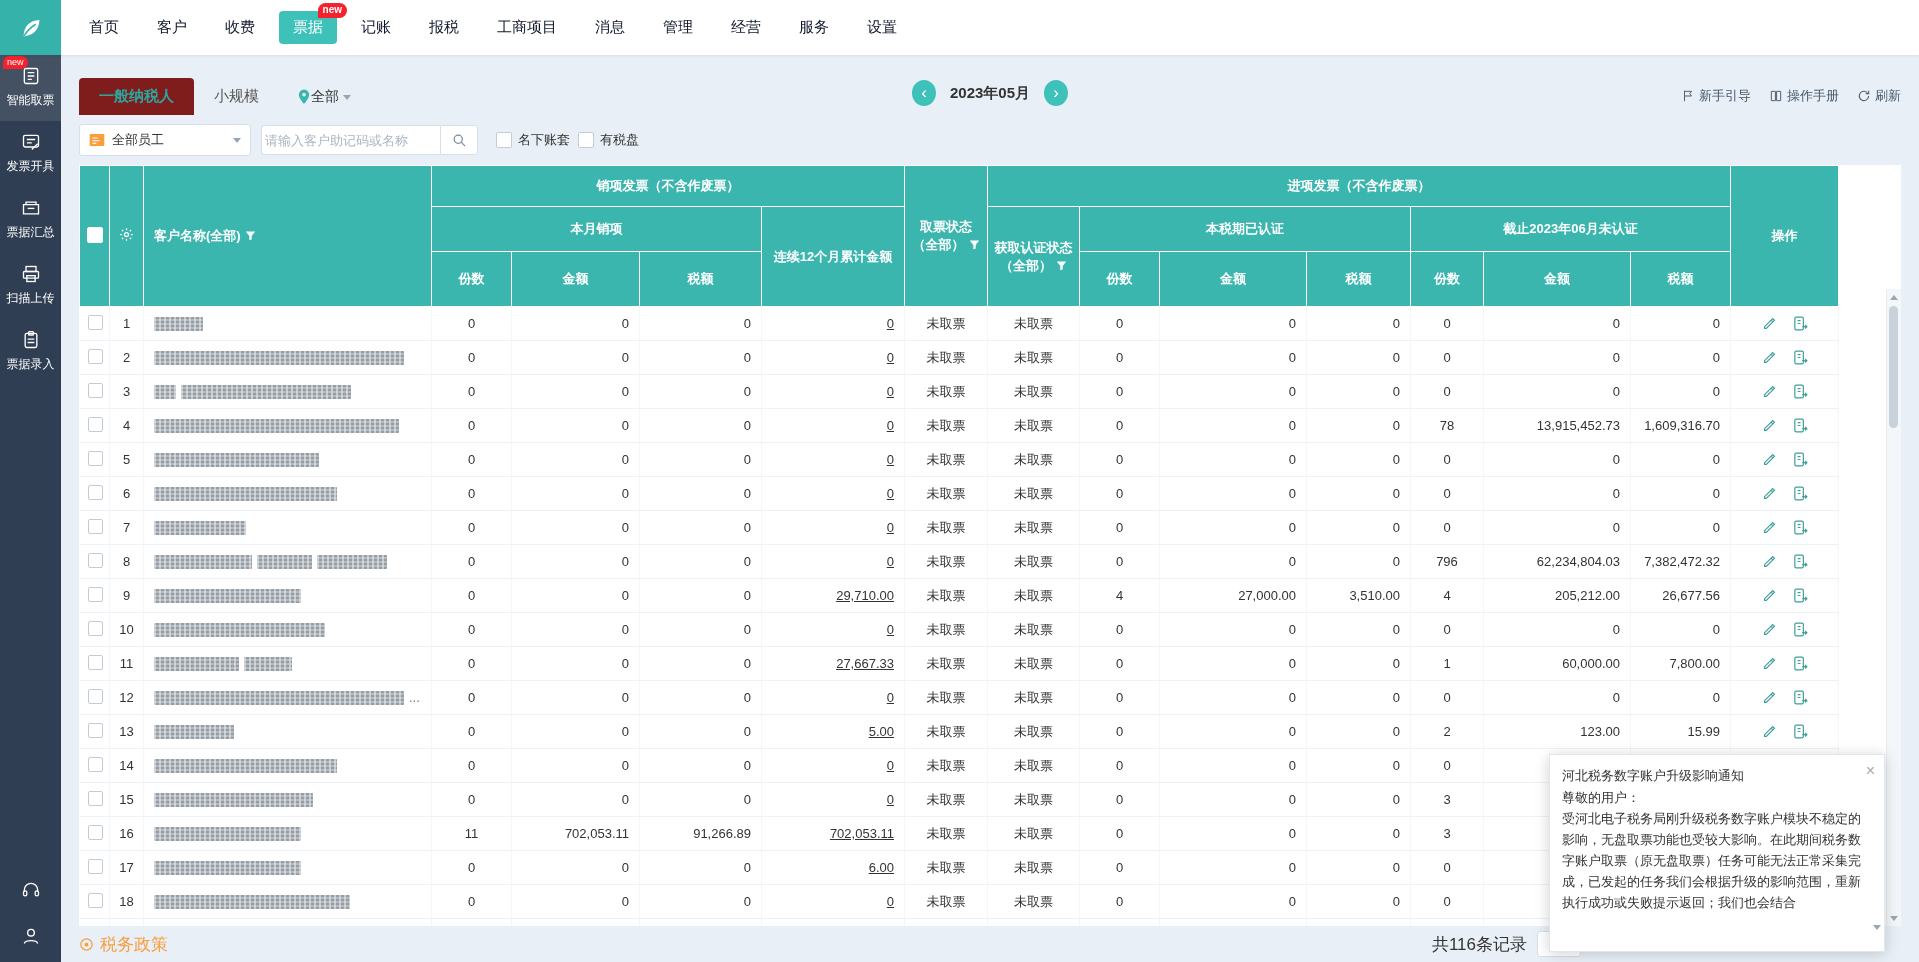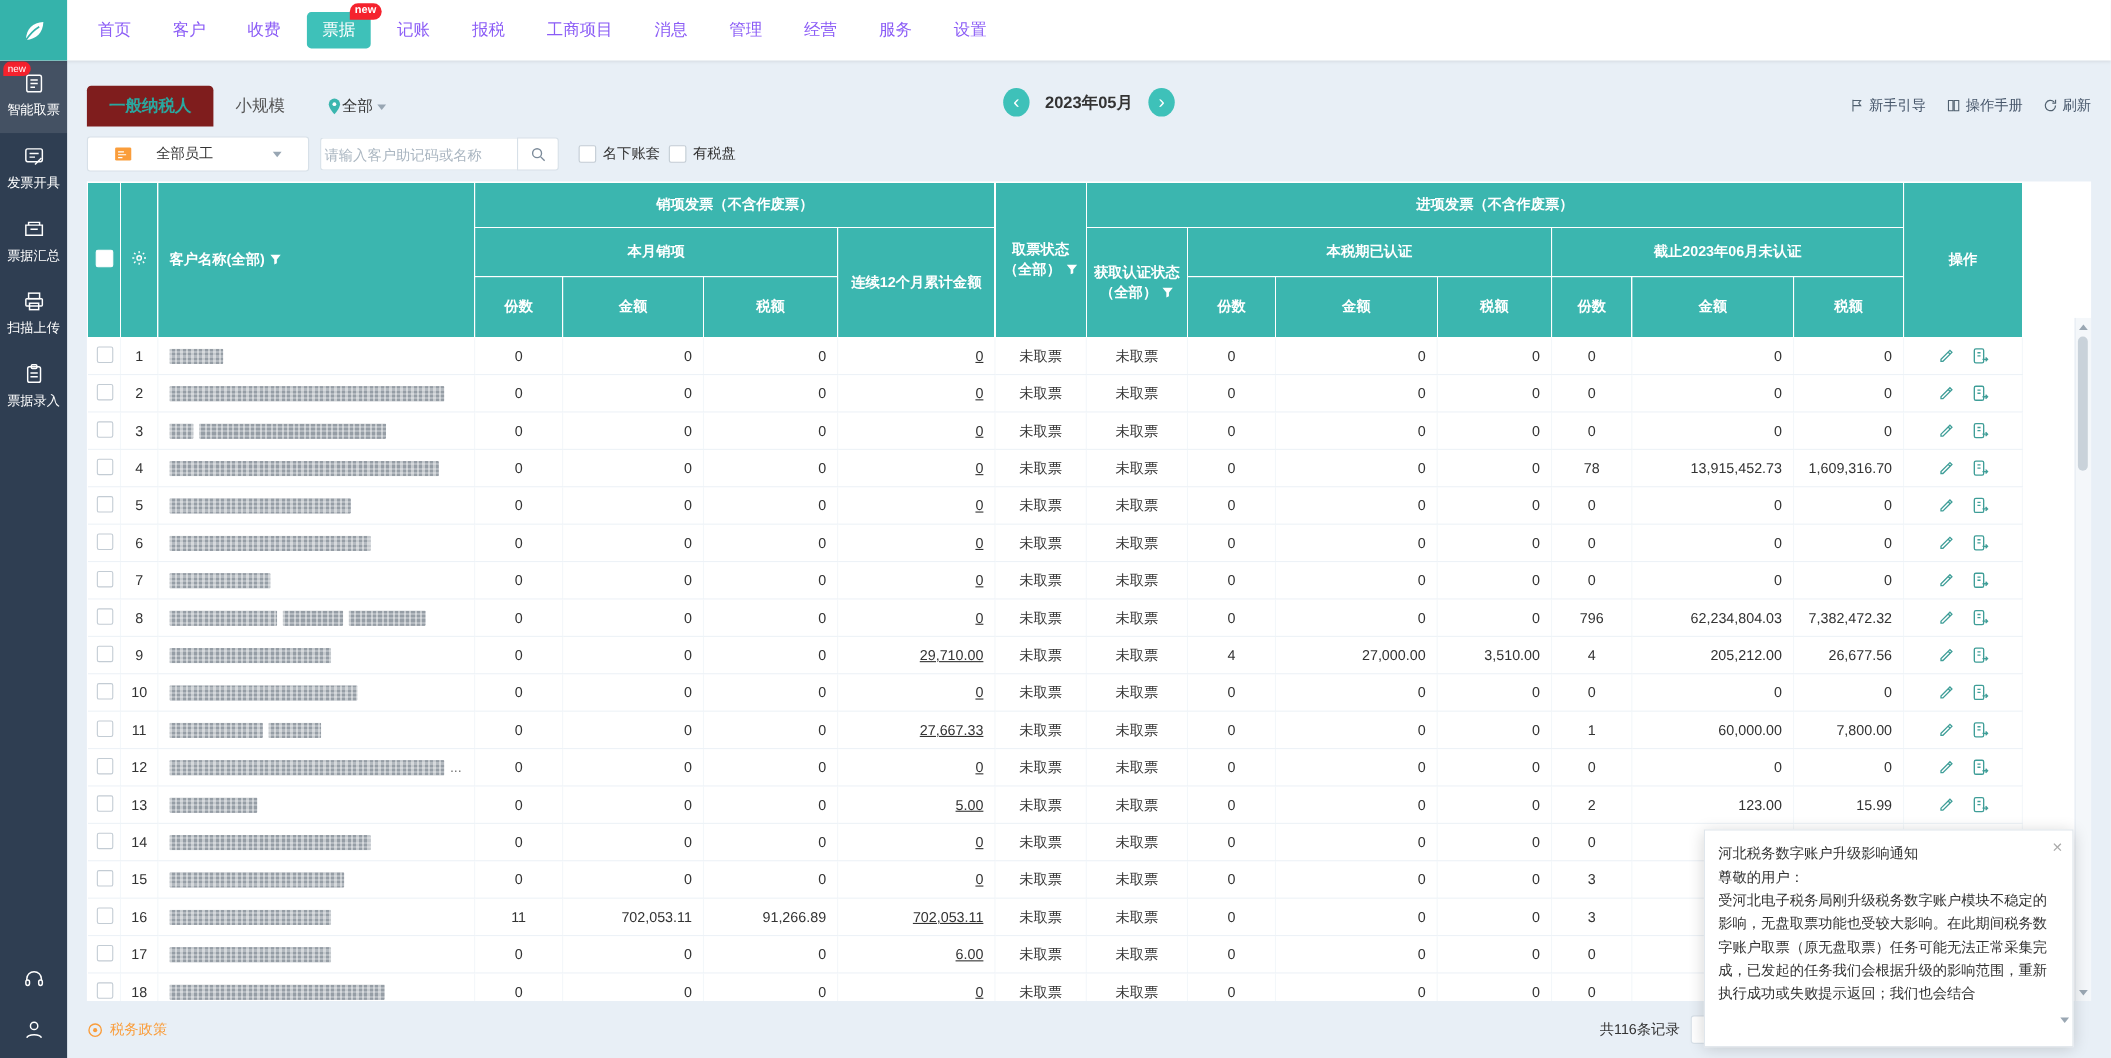--- a/index.html
+++ b/index.html
@@ -5,21 +5,21 @@
   html,body{margin:0;padding:0}
   body{width:1919px;height:962px;overflow:hidden;position:relative;
        font-family:"Liberation Sans","DejaVu Sans",sans-serif;background:#e8eff6;color:#333}
   svg{display:block}
 
   
   .topnav{position:absolute;top:0;left:0;right:0;height:55px;background:#fff;display:flex;align-items:center;
           box-shadow:0 1px 3px rgba(0,0,0,.08);z-index:30}
   .logo{width:61px;height:55px;background:#35b3ab;display:flex;align-items:center;justify-content:center;flex:0 0 61px;cursor:pointer}
   .nav-items{display:flex;align-items:center;gap:10px;margin-left:14px}
-  .nav-item{position:relative;padding:7px 14px;font-size:15px;color:#8b5cf6;cursor:pointer;border-radius:4px;white-space:nowrap}
+  .nav-item{position:relative;padding:7px 14px;font-size:15px;color:#0f172a;cursor:pointer;border-radius:4px;white-space:nowrap}
   .nav-item.active{background:#3ec1b9;color:#fff}
   .badge-new{position:absolute;top:-8px;right:-10px;background:#f5222d;color:#fff;font-size:10px;line-height:1;
              padding:2px 5px 3px;border-radius:8px 8px 8px 0;font-weight:bold}
   .nav-right{margin-left:auto;display:flex;align-items:center;gap:20px;padding-right:18px}
   .nav-link{display:flex;align-items:center;gap:5px;font-size:14px;color:#333;cursor:pointer}
   .avatar{width:38px;height:38px;border-radius:50%;background:#35a3b3;display:flex;align-items:center;justify-content:center;
           border:2px solid #dfe8f0;cursor:pointer}
 
   
   .sidebar{position:absolute;top:55px;left:0;bottom:0;width:61px;background:#2f3e52;z-index:25;display:flex;flex-direction:column}
@@ -43,22 +43,22 @@
   .caret{width:0;height:0;border-left:4px solid transparent;border-right:4px solid transparent;border-top:5px solid #98a6b3;display:inline-block;margin-left:4px}
   .period{position:absolute;left:50%;transform:translateX(-50%);bottom:9px;display:flex;align-items:center;gap:14px}
   .pbtn{width:24px;height:24px;border-radius:50%;background:#3ec1b9;color:#fff;display:flex;align-items:center;justify-content:center;
         font-size:17px;cursor:pointer;line-height:1;padding-bottom:2px}
   .period-label{font-size:15px;font-weight:600;color:#333}
   .top-links{margin-left:auto;display:flex;gap:18px;padding-bottom:10px}
   .top-link{display:flex;align-items:center;gap:4px;font-size:13px;color:#46566a;cursor:pointer}
   .top-link svg{width:14px;height:14px}
 
   .filterbar{display:flex;align-items:center;gap:10px;padding:9px 18px 6px;flex:0 0 auto}
-  .select{height:30px;background:#fff;border:1px solid #d7e0e8;border-radius:3px;display:flex;align-items:center;gap:22px;
-          padding:0 24px;font-size:13px;cursor:pointer}
+  .select{height:30px;background:#fff;border:1px solid #d7e0e8;border-radius:3px;display:flex;align-items:center;gap:7px;
+          padding:0 9px;font-size:13px;cursor:pointer}
   .emp-select{width:152px}
   .search-wrap{display:flex;height:30px}
   .search-input{width:172px;border:1px solid #d7e0e8;border-right:none;border-radius:3px 0 0 3px;padding:0 3px;font-size:13px;
                 color:#333;outline:none;background:#fff;font-family:Liberation Sans, sans-serif}
   .search-input::placeholder{color:#aab6c1}
   .search-btn{width:36px;border:1px solid #d7e0e8;border-radius:0 3px 3px 0;background:#fff;display:flex;align-items:center;justify-content:center;cursor:pointer}
   .chk{display:flex;align-items:center;gap:6px;font-size:13px;color:#333;margin-left:8px;cursor:pointer}
   .box{width:14px;height:14px;border:1px solid #c3ccd4;border-radius:2px;background:#fff;display:inline-block}
   .fbtns{margin-left:auto;display:flex;gap:10px}
   .btn{height:30px;padding:0 15px;border-radius:3px;font-size:13px;display:flex;align-items:center;gap:7px;cursor:pointer;border:1px solid transparent;white-space:nowrap}
@@ -92,21 +92,21 @@
 
   
   .vscroll{position:absolute;top:124px;right:0;bottom:0;width:14px;background:#f4f7fa;border-left:1px solid #e6ecf2;cursor:pointer}
   .sarrow{position:absolute;left:0;width:13px;height:14px;display:flex;align-items:center;justify-content:center}
   .sarrow.up{top:1px}.sarrow.down{bottom:1px}
   .tri-up{width:0;height:0;border-left:4px solid transparent;border-right:4px solid transparent;border-bottom:5px solid #9aa7b3}
   .tri-down{width:0;height:0;border-left:4px solid transparent;border-right:4px solid transparent;border-top:5px solid #9aa7b3}
   .sthumb{position:absolute;left:2px;width:9px;top:17px;height:122px;background:#c9d2da;border-radius:5px}
 
   
-  .footbar{height:52px;display:flex;align-items:center;padding:0 18px;font-size:13px;flex:0 0 auto}
+  .footbar{height:36px;display:flex;align-items:center;padding:0 18px;font-size:17px;flex:0 0 auto}
   .policy{display:flex;align-items:center;gap:6px;color:#fa9d3b;cursor:pointer}
   .foot-right{margin-left:auto;display:flex;align-items:center;gap:10px;padding-right:320px}
   .page-box{width:42px;height:24px;border:1px solid #d7e0e8;background:#fff;border-radius:3px}
 
   
   .popup{position:absolute;right:34px;bottom:10px;width:304px;height:178px;background:#fff;border:1px solid #e0e6ec;
          box-shadow:0 2px 14px rgba(0,0,0,.18);z-index:40;padding:10px 18px 8px 12px;line-height:1.62;font-size:13px;
          color:#333;overflow:hidden}
   .popup-close{position:absolute;top:3px;right:9px;color:#aaa;font-size:16px;cursor:pointer}
   .popup-title{margin-bottom:1px}

